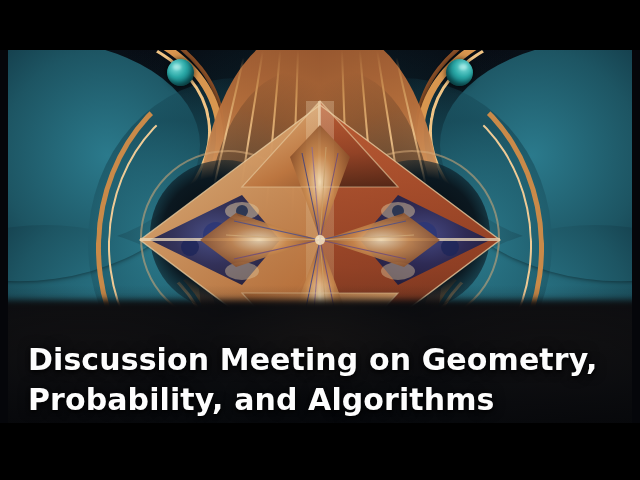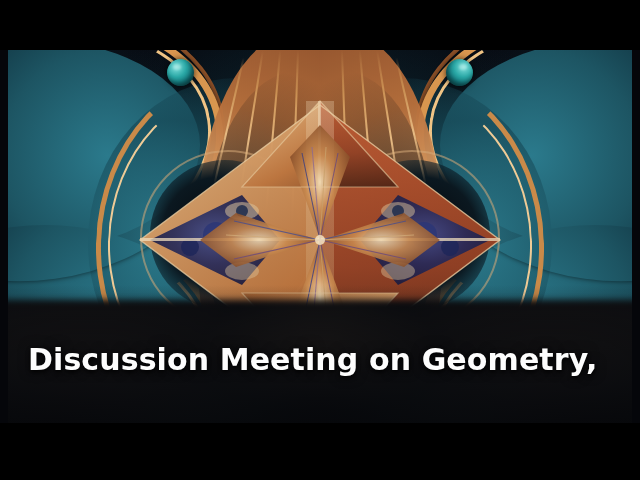--- a/index.html
+++ b/index.html
@@ -285,15 +285,16 @@
     <div id="reflect"></div>
   </div>
 
   <div class="bar" id="bar-top"></div>
   <div class="bar" id="bar-bottom"></div>
   <div id="edge-left"></div>
   <div id="edge-right"></div>
 
   <div id="title">
     <span class="ln">Discussion Meeting on Geometry,</span>
+    <span class="ln">Probability, and Algorithms</span>
   </div>
 
 </div>
 
 </body></html>

